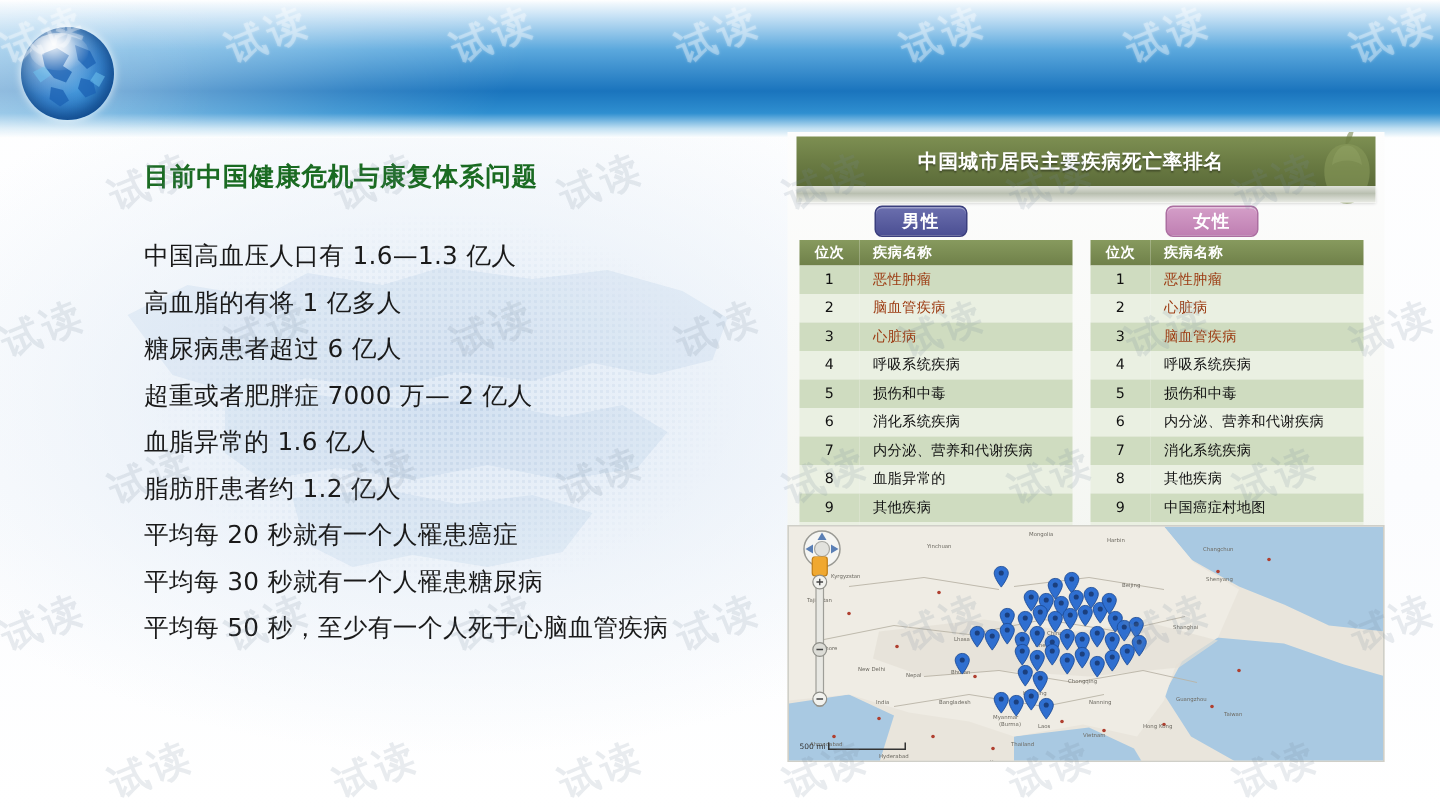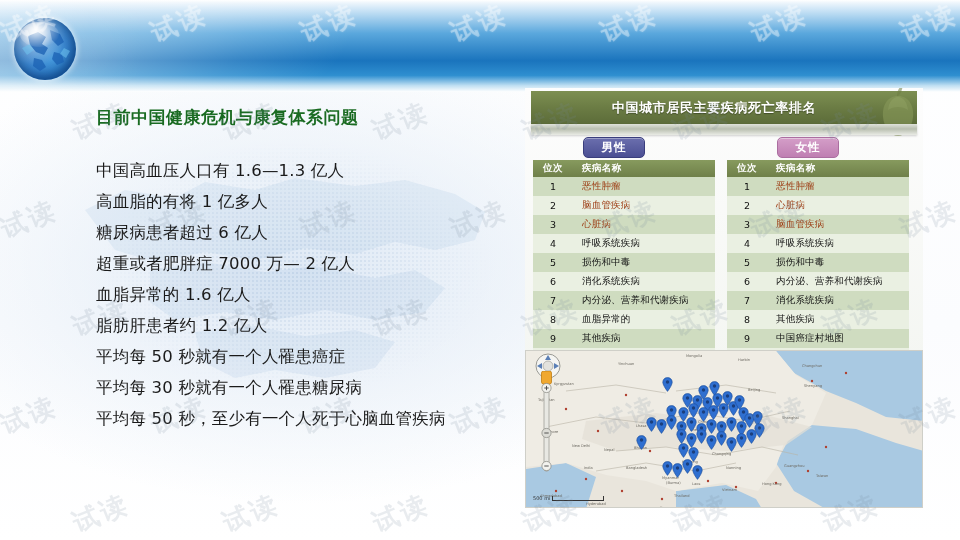--- a/index.html
+++ b/index.html
@@ -342,21 +342,21 @@
 
   <div class="subtitle">目前中国健康危机与康复体系问题</div>
 
   <div class="bullets">
     <div class="bullet-line">中国高血压人口有 1.6—1.3 亿人</div>
     <div class="bullet-line">高血脂的有将 1 亿多人</div>
     <div class="bullet-line">糖尿病患者超过 6 亿人</div>
     <div class="bullet-line">超重或者肥胖症 7000 万— 2 亿人</div>
     <div class="bullet-line">血脂异常的 1.6 亿人</div>
     <div class="bullet-line">脂肪肝患者约 1.2 亿人</div>
-    <div class="bullet-line">平均每 50 秒就有一个人罹患癌症</div>
+    <div class="bullet-line">平均每 20 秒就有一个人罹患癌症</div>
     <div class="bullet-line">平均每 30 秒就有一个人罹患糖尿病</div>
     <div class="bullet-line">平均每 50 秒，至少有一个人死于心脑血管疾病</div>
   </div>
 
   <div class="right-panel">
 
     <div class="rank-card">
 
       <div class="rank-header">
         <div class="rank-header-text">中国城市居民主要疾病死亡率排名</div>

